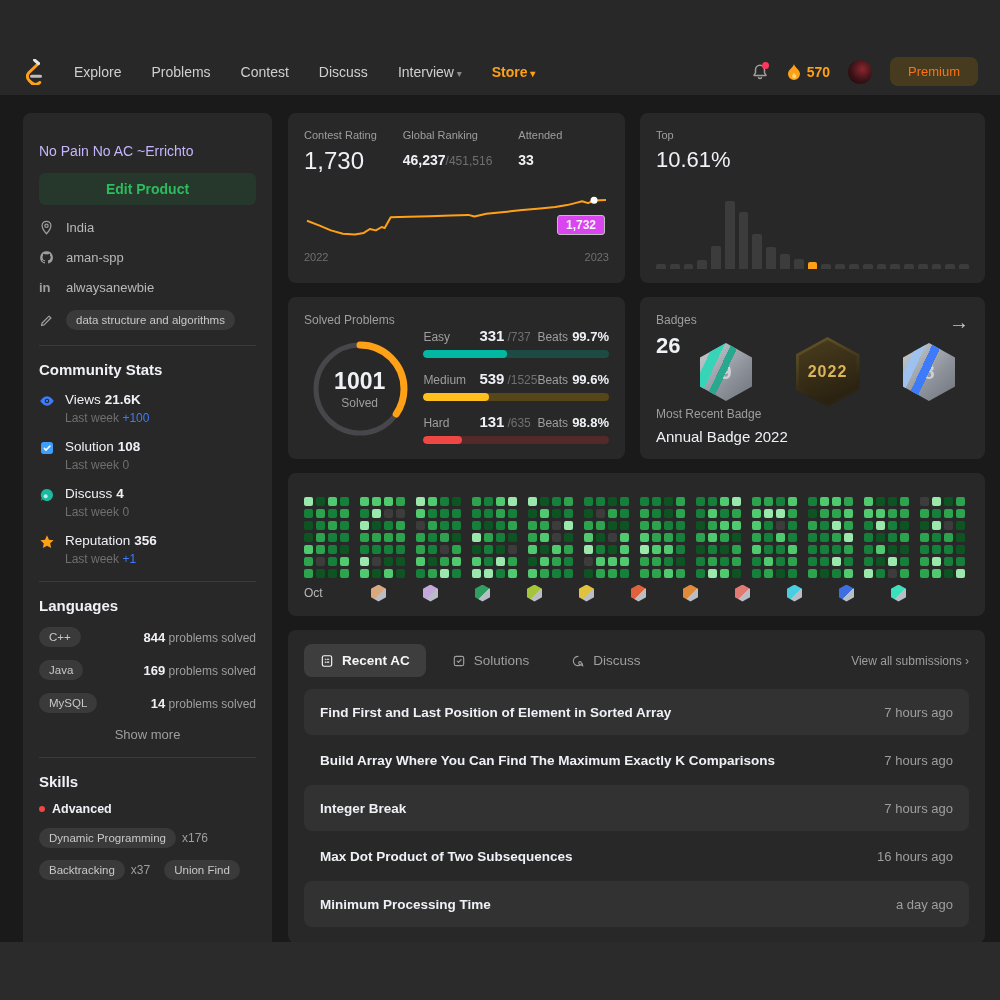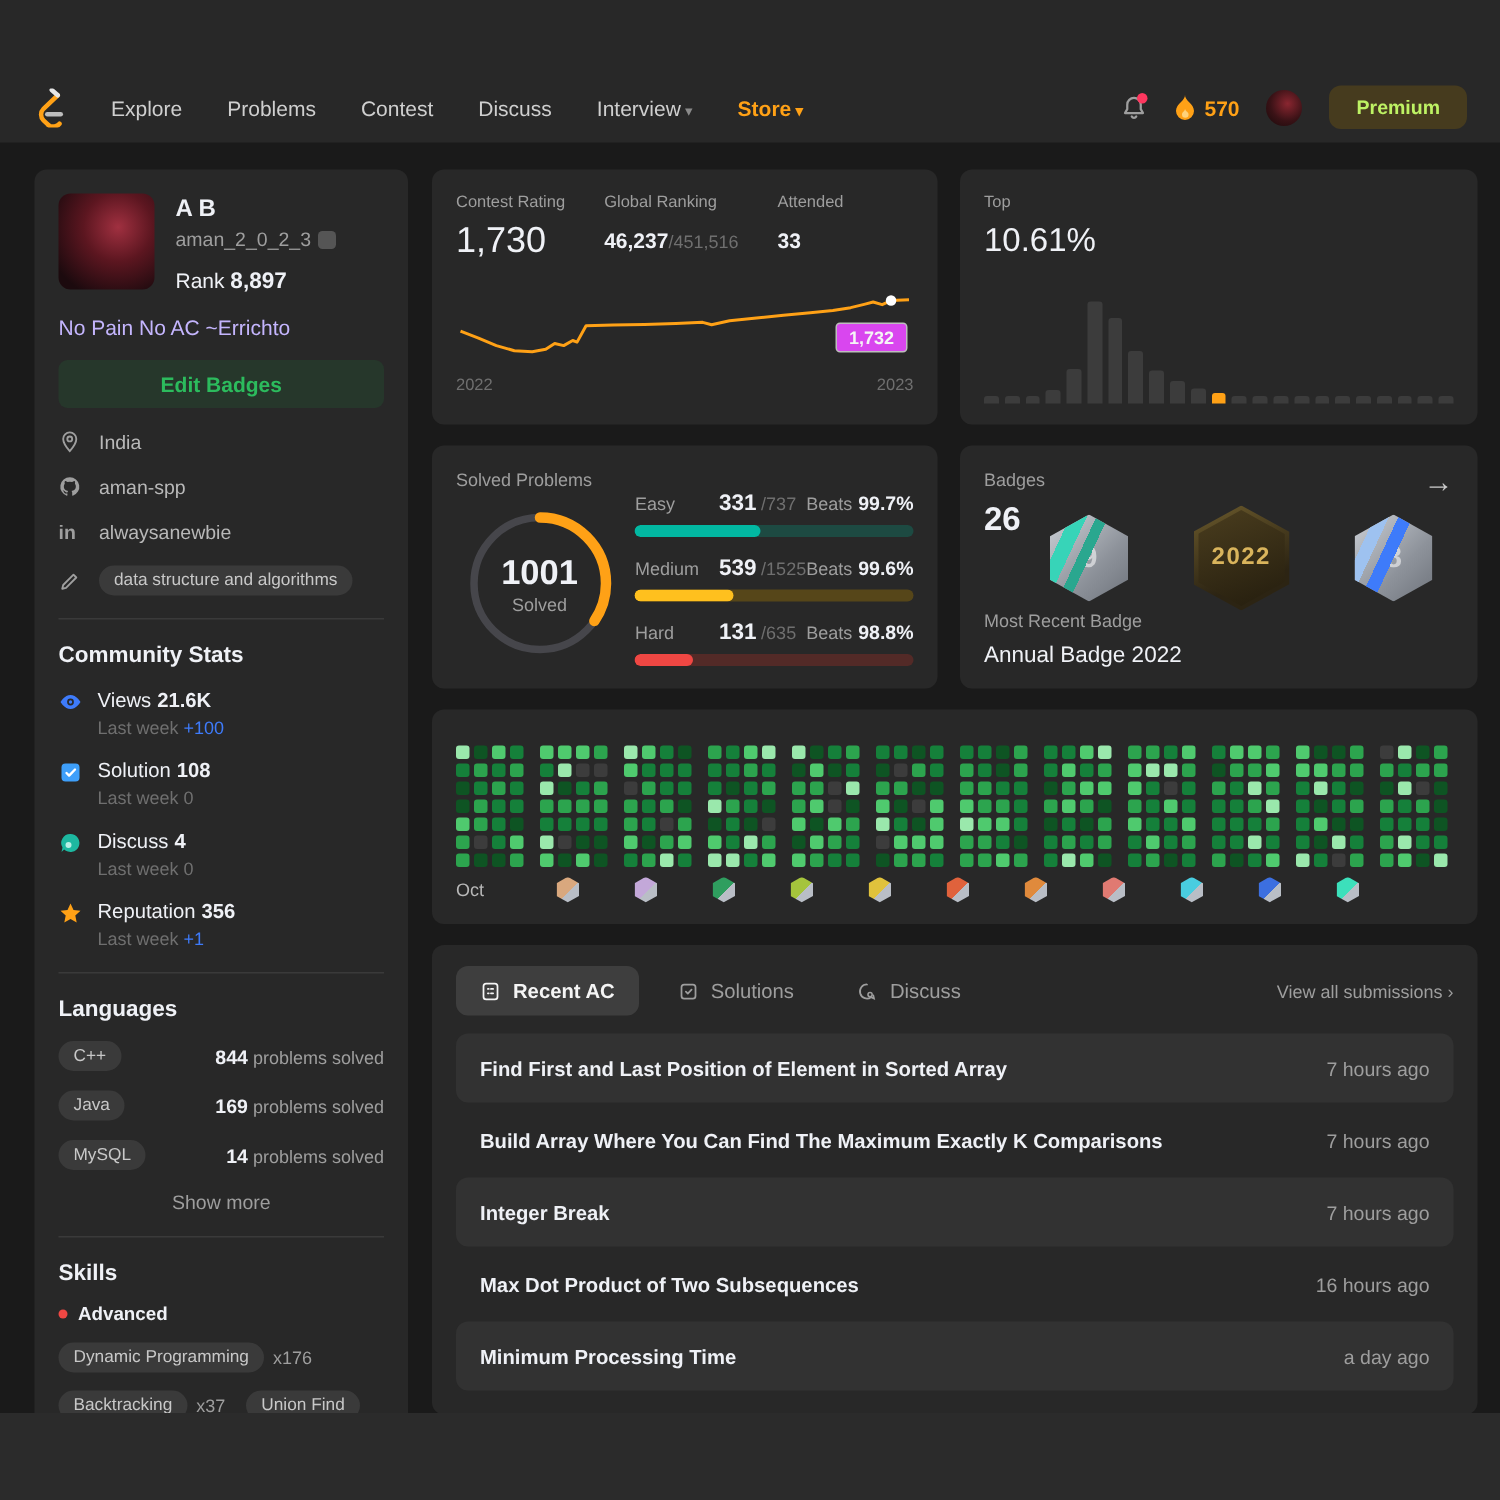--- a/index.html
+++ b/index.html
@@ -15,21 +15,21 @@
   .nav-item.store { color:#ffa116; font-weight:700; }
   .nav-item.store::after { color:#ffa116; }
   .nav-right { margin-left:auto; display:flex; align-items:center; gap:18px; }
   .bell-wrap { position:relative; width:18px; height:18px; }
   .bell-dot { position:absolute; top:-1px; right:0; width:7px; height:7px;
               border-radius:50%; background:#ff375f; }
   .points { display:flex; align-items:center; gap:6px; color:#ffa116;
             font-size:14px; font-weight:700; }
   .nav-avatar { width:24px; height:24px; border-radius:50%;
      background:radial-gradient(circle at 60% 38%, #8a2630 0%, #3a1216 55%, #17090a 100%); }
-  .premium-btn { background:#463b1e; color:#bef264; font-size:13px; font-weight:700;
+  .premium-btn { background:#463b1e; color:#f97316; font-size:13px; font-weight:400;
      padding:7px 18px; border-radius:8px; border:none; cursor:pointer; }
 
   
   .main { display:flex; gap:16px; padding:18px 15px 0 23px; height:847px; overflow:hidden; }
   .card { background:#282828; border-radius:8px; }
   .left-col { width:249px; flex:none; }
   .profile-card { min-height:1000px; padding:16px; font-size:13px; }
   .right-col { flex:1; display:flex; flex-direction:column; }
   .grid2 { display:grid; grid-template-columns:337px 1fr; gap:15px; margin-bottom:14px; }
 
@@ -196,36 +196,22 @@
       <span>570</span>
     </div>
     <div class="nav-avatar"></div>
     <button class="premium-btn">Premium</button>
   </div>
 </div>
 
 <div class="main">
 
   <aside class="card left-col profile-card">
-    <div class="p-head">
-      <div class="p-avatar"></div>
-      <div>
-        <div class="p-name">A B</div>
-        <div class="p-user">
-          <span>aman_2_0_2_3</span>
-          <span class="u-badge"></span>
-        </div>
-        <div class="p-rank">
-          <span class="muted" style="color:#eff1f6;">Rank</span>
-          <b>8,897</b>
-        </div>
-      </div>
-    </div>
     <div class="p-tag">No Pain No AC ~Errichto</div>
-    <button class="edit-btn">Edit Badges</button>
+    <button class="edit-btn">Edit Product</button>
 
     <div class="info-row">
       <svg class="icon" width="15" height="15" viewBox="0 0 24 24">
         <path d="M12 2a7 7 0 0 1 7 7c0 5-7 13-7 13S5 14 5 9a7 7 0 0 1 7-7z" fill="none" stroke="#9e9e9e" stroke-width="2"></path>
         <circle cx="12" cy="9" r="2.6" fill="none" stroke="#9e9e9e" stroke-width="2"></circle>
       </svg>
       <span>India</span>
     </div>
     <div class="info-row">
       <svg class="icon" width="15" height="15" viewBox="0 0 24 24">

